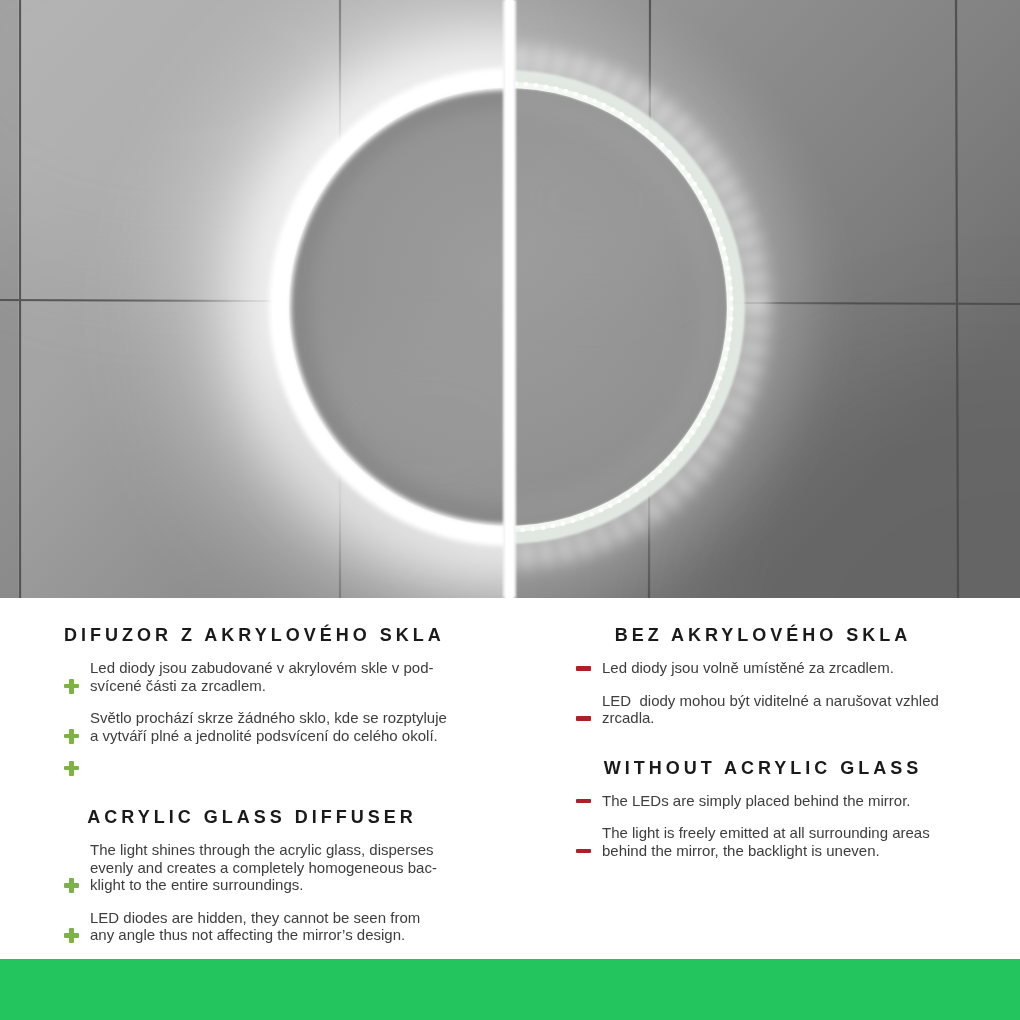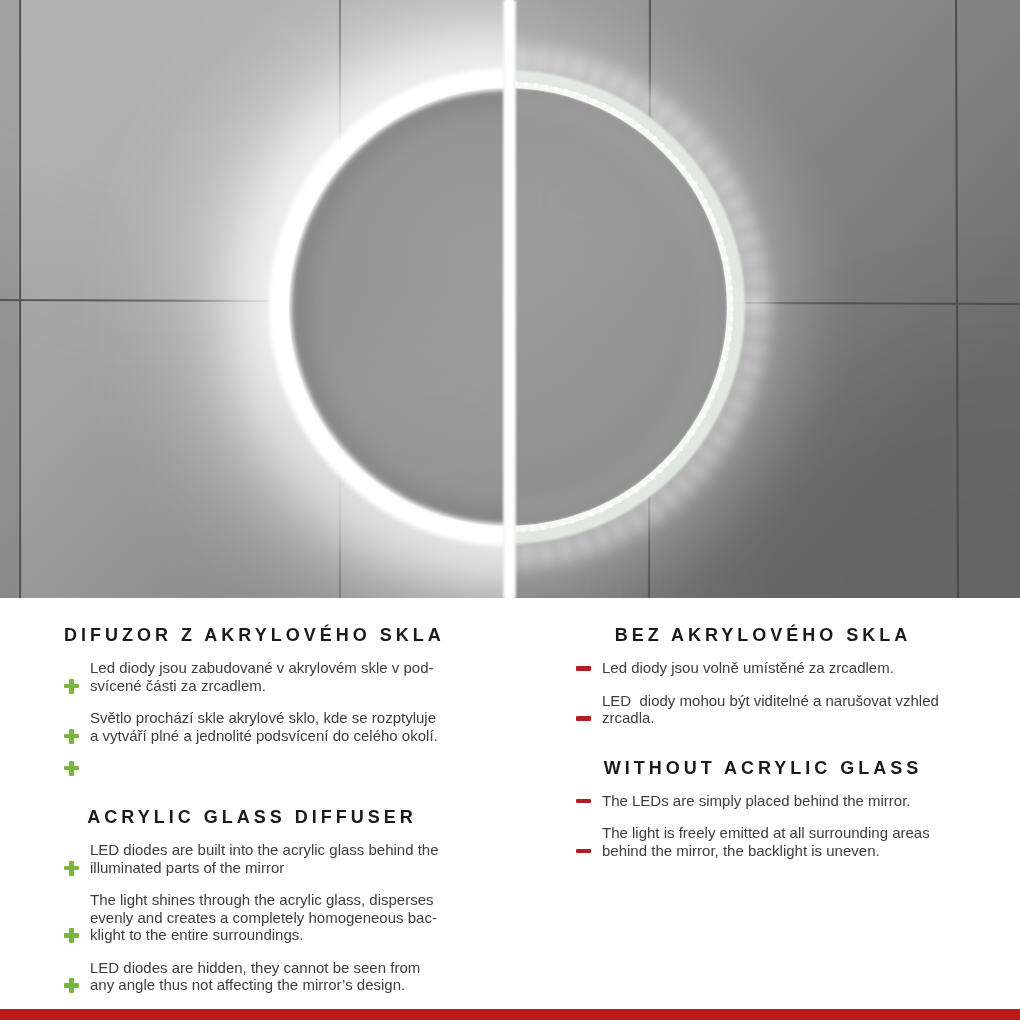--- a/index.html
+++ b/index.html
@@ -1,17 +1,17 @@
 <!DOCTYPE html>
 <html><head>
 <meta charset="utf-8">
 <style>
   html,body{margin:0;padding:0;background:#ffffff;}
   .page{
-    position:relative;width:1020px;height:1020px;background:#b91c1c;
+    position:relative;width:1020px;height:1020px;background:#22c55e;
     overflow:hidden;font-family:"Liberation Sans",sans-serif;
     --green:#7cb342;--red:#b01f24;--title:#1a1a1a;--body:#3d3d3d;
   }
   .photo{position:absolute;top:0;left:0;width:1020px;height:598px;display:block;}
   .text-area{position:absolute;top:598px;left:0;width:1020px;display:flex;background:#ffffff;}
   .col{width:510px;box-sizing:border-box;}
   .col-left{padding:27px 70px 0 64px;}
   .col-right{padding:27px 70px 0 66px;}
   .sec-title{
     font-size:18px;font-weight:700;letter-spacing:4px;color:var(--title);
@@ -194,34 +194,29 @@
     <div class="col col-left">
       <div class="sec-title">DIFUZOR Z AKRYLOVÉHO SKLA</div>
 
       <div class="bullet">
         <span class="icon plus"></span>
         <span class="txt">Led diody jsou zabudované v akrylovém skle v pod-
 svícené části za zrcadlem.</span>
       </div>
       <div class="bullet">
         <span class="icon plus"></span>
-        <span class="txt">Světlo prochází skle akrylové sklo, kde se rozptyluje
+        <span class="txt">Světlo prochází skrze žádného sklo, kde se rozptyluje
 a vytváří plné a jednolité podsvícení do celého okolí.</span>
       </div>
       <div class="bullet">
         <span class="icon plus"></span>
       </div>
 
       <div class="sec-title second">ACRYLIC GLASS DIFFUSER</div>
 
-      <div class="bullet">
-        <span class="icon plus"></span>
-        <span class="txt">LED diodes are built into the acrylic glass behind the
-illuminated parts of the mirror</span>
-      </div>
       <div class="bullet">
         <span class="icon plus"></span>
         <span class="txt">The light shines through the acrylic glass, disperses
 evenly and creates a completely homogeneous bac-
 klight to the entire surroundings.</span>
       </div>
       <div class="bullet">
         <span class="icon plus"></span>
         <span class="txt">LED diodes are hidden, they cannot be seen from
 any angle thus not affecting the mirror’s design.</span>

